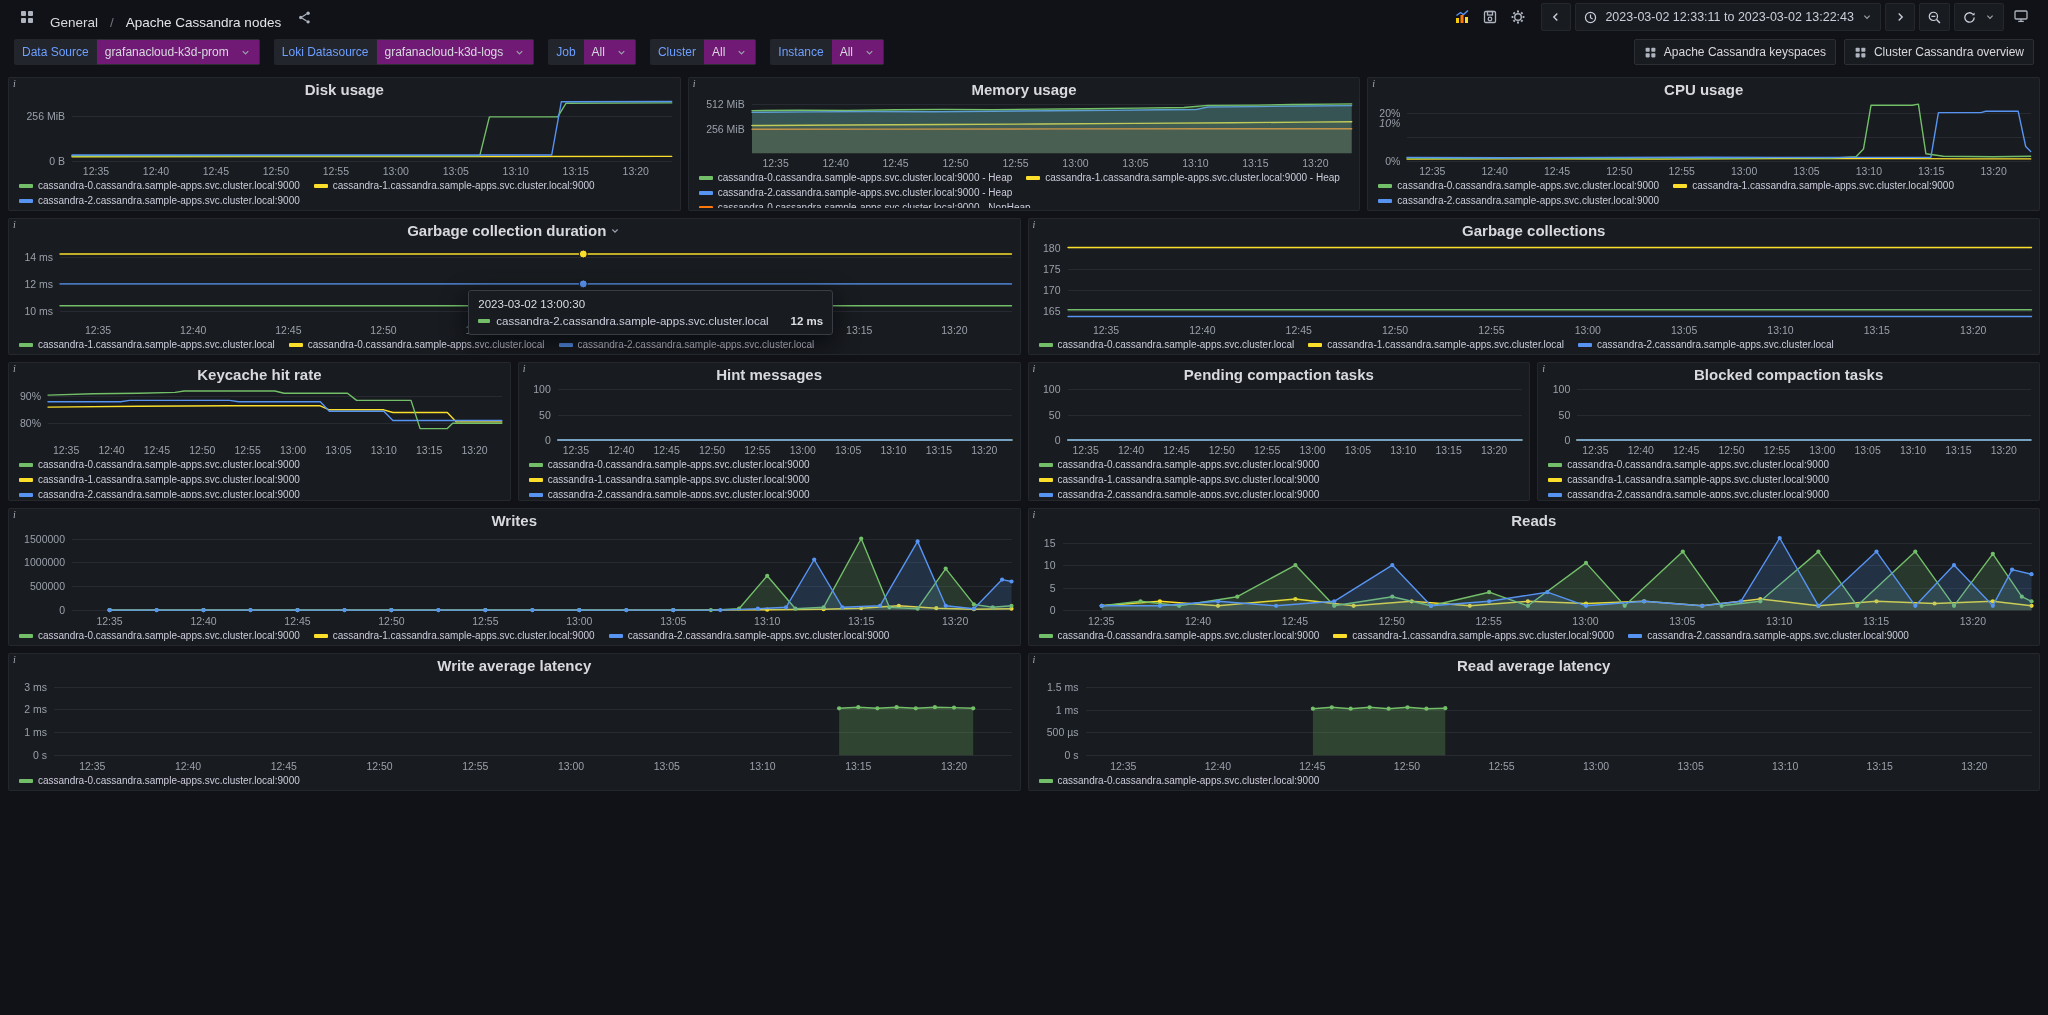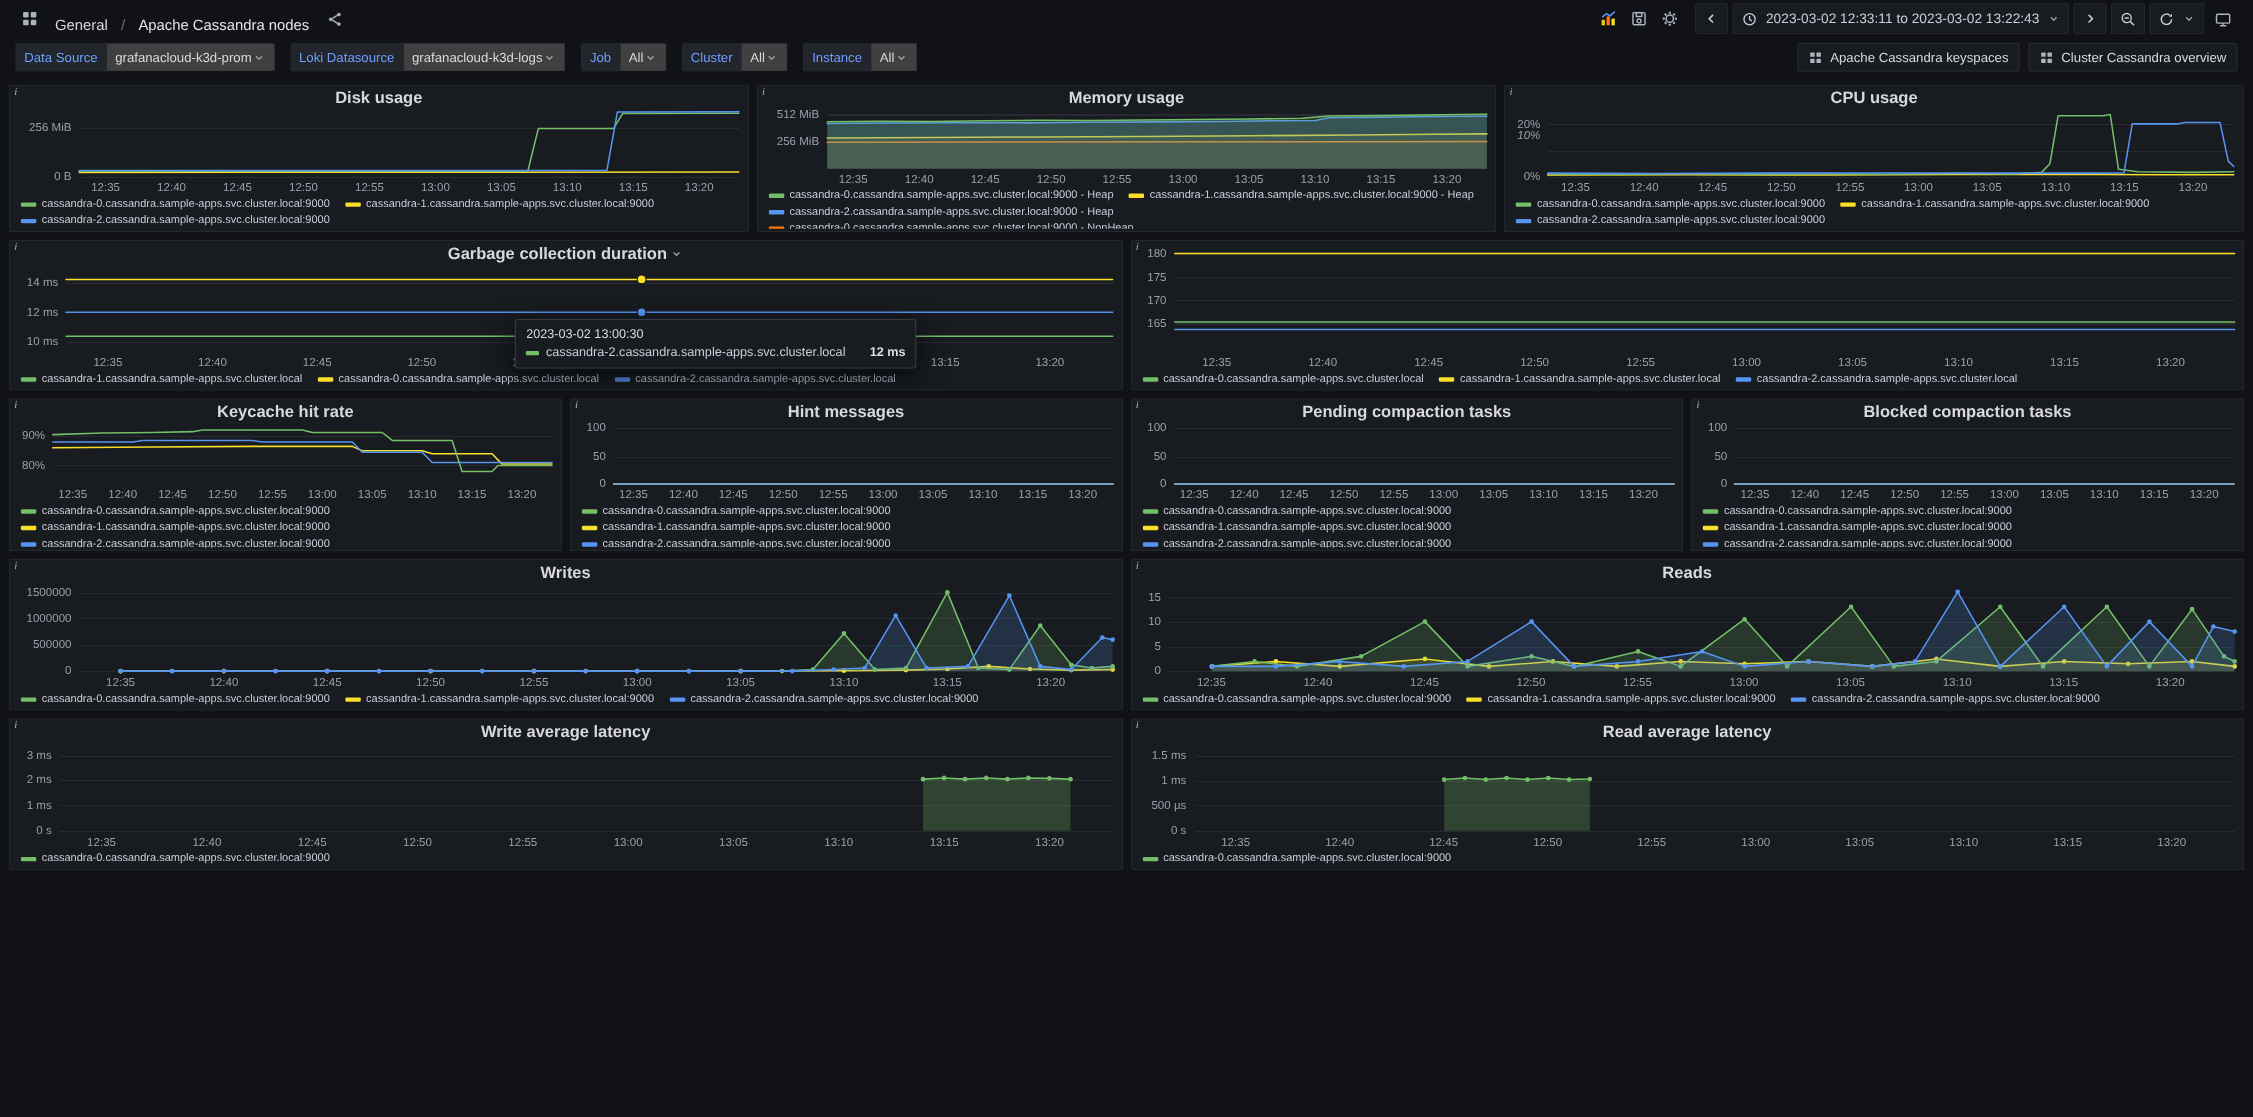--- a/index.html
+++ b/index.html
@@ -5,27 +5,27 @@
 *{box-sizing:border-box;margin:0;padding:0}
 html,body{width:2048px;height:1015px;overflow:hidden}
 body{background:#111217;color:#ccccdc;font-family:"Liberation Sans","DejaVu Sans",sans-serif;font-size:12px}
 .topnav{height:34px;display:flex;align-items:center;justify-content:space-between;padding:0 14px}
 .nav-left{display:flex;align-items:flex-end;gap:10px}
 .crumb{font-size:13.5px;color:#d8d9df;cursor:pointer}
 .crumb-sep{color:#707380;margin:0 2px}
 .crumb-title{font-weight:500;color:#e3e4e8}
 .icon-btn{display:flex;align-items:center;justify-content:center;width:26px;height:26px;cursor:pointer;border-radius:2px}
 .nav-right{display:flex;align-items:center;gap:2px}
-.tb-group{display:flex;align-items:flex-end;gap:4px;margin-left:8px}
+.tb-group{display:flex;align-items:flex-start;gap:4px;margin-left:8px}
 .tb-btn{display:flex;align-items:center;gap:7px;height:28px;padding:0 7px;background:#181b1f;border:1px solid #25272e;border-radius:2px;color:#ccccdc;font-size:12.5px;cursor:pointer;font-family:inherit}
 .subnav{display:flex;align-items:flex-start;justify-content:space-between;padding:5px 14px 6px}
 .filters{display:flex;align-items:center;gap:14px;flex-wrap:nowrap}
 .filter{display:flex;align-items:stretch;height:26px}
 .filter-label{display:flex;align-items:center;padding:0 8px;background:#22252b;color:#6e9fff;border-radius:2px 0 0 2px;font-size:12px;white-space:nowrap}
-.filter-value{display:flex;align-items:center;gap:1px;padding:0 8px;background:#404040;border:1px solid #2c2e35;border-left:none;border-radius:0 2px 2px 0;color:#d8d9df;font-size:12px;cursor:pointer;white-space:nowrap}
+.filter-value{display:flex;align-items:center;gap:11px;padding:0 8px;background:#701a75;border:1px solid #2c2e35;border-left:none;border-radius:0 2px 2px 0;color:#d8d9df;font-size:12px;cursor:pointer;white-space:nowrap}
 .subnav-links{display:flex;gap:8px}
 .link-btn{display:flex;align-items:center;gap:7px;height:26px;padding:0 9px;border:1px solid #2c2e35;border-radius:2px;background:#181b1f;color:#d8d9df;font-size:12px;cursor:pointer;white-space:nowrap;font-family:inherit}
 .dash{padding:6px 8px}
 .row{display:flex;gap:7px;margin-bottom:7px}
 .r1{height:134px}.r2{height:137px}.r3{height:139px}.r4{height:138px}.r5{height:138px}
 .panel{position:relative;flex:1;display:flex;flex-direction:column;background:#181b1f;border:1px solid rgba(204,204,220,0.07);border-radius:2px;padding:3px 8px 2px;overflow:hidden;min-width:0}
 .info-icon{position:absolute;top:0;left:4px;font-size:10px;color:#a7adb8;font-family:"Liberation Serif",serif;font-style:italic;cursor:pointer;z-index:3}
 .panel-header{height:17px;display:flex;align-items:center;justify-content:center;gap:3px;cursor:pointer;flex:none}
 .panel-title{font-size:15px;font-weight:700;color:#d8d9df;line-height:17px;white-space:nowrap}
 .panel-body{flex:1;display:flex;flex-direction:column;min-height:0}
@@ -459,20 +459,23 @@
             <span>cassandra-0.cassandra.sample-apps.svc.cluster.local</span>
           </div>
           <div class="legend-item">
             <span class="swatch" style="background: rgb(87, 148, 242);"></span>
             <span>cassandra-2.cassandra.sample-apps.svc.cluster.local</span>
           </div>
         </div>
     </section>
     <section class="panel">
       <span class="info-icon">i</span>
+      <div class="panel-header">
+          <h2 class="panel-title">Garbage collections</h2>
+        </div>
       <div class="panel-body">
           <div class="chart-row">
             <div class="y-axis" style="width: 31px;">
               <span class="ylab" style="top: 72.359px;">165</span>
               <span class="ylab" style="top: 51.0769px;">170</span>
               <span class="ylab" style="top: 29.7949px;">175</span>
               <span class="ylab" style="top: 8.51282px;">180</span>
             </div>
             <div class="plot">
               <svg width="963.5" height="83">

